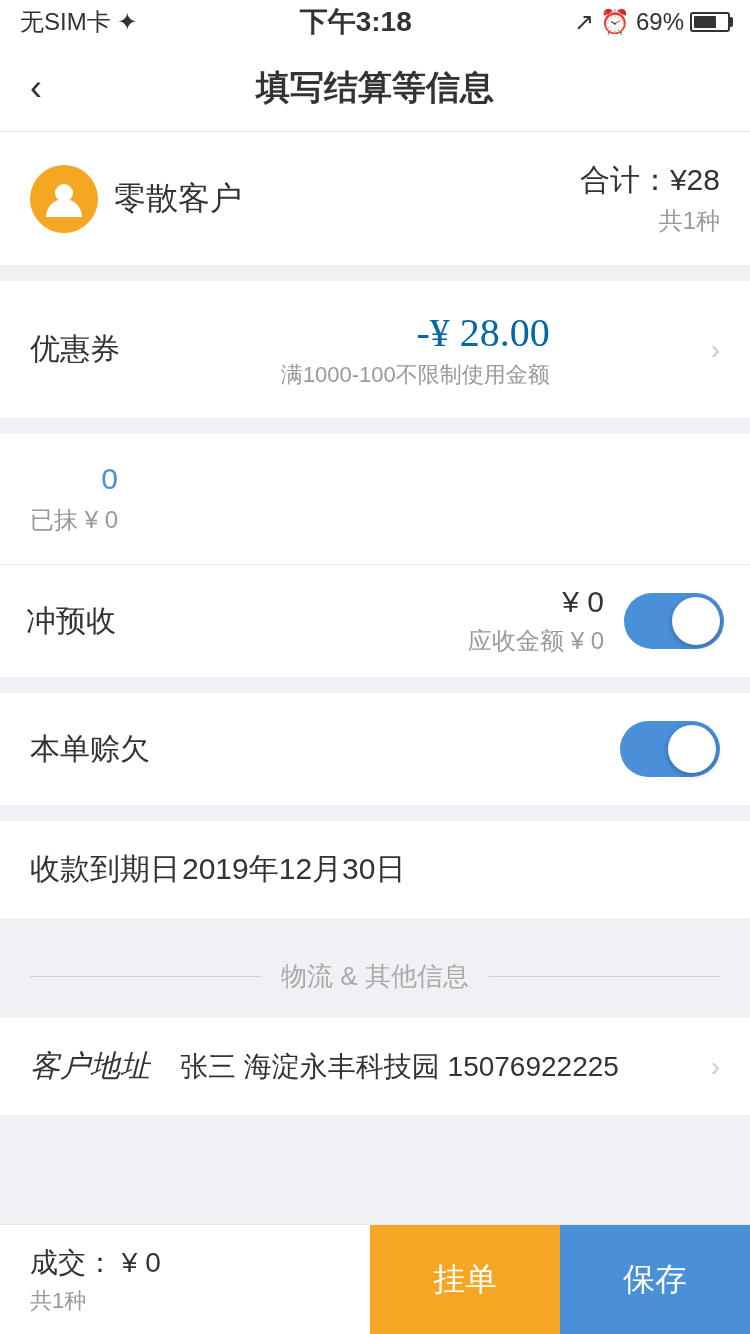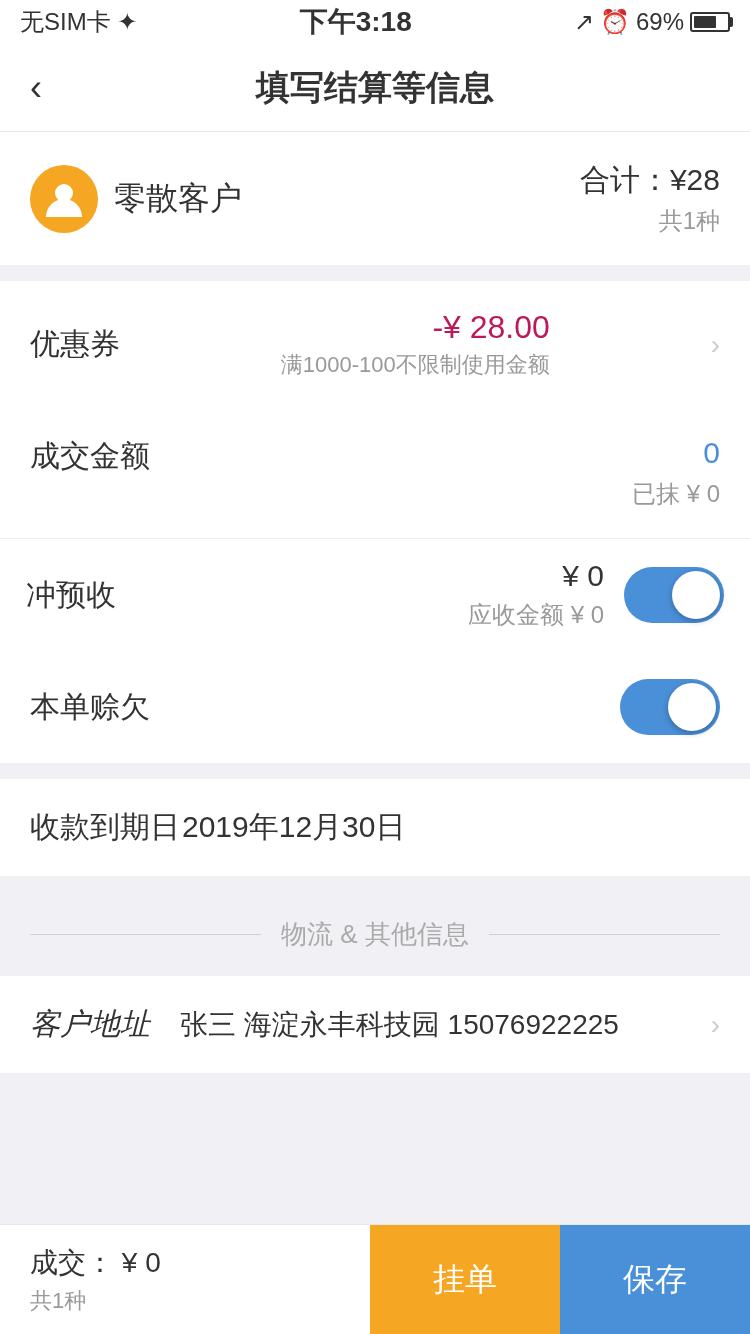--- a/index.html
+++ b/index.html
@@ -68,20 +68,21 @@
     }
 
     
     .content {
       padding-bottom: 120px;
     }
 
     
     .card {
       background: #fff;
+      margin-bottom: 16px;
     }
 
     
     .customer-row {
       display: flex;
       align-items: center;
       justify-content: space-between;
       padding: 28px 30px;
       background: #fff;
       margin-bottom: 16px;
@@ -134,23 +135,24 @@
       color: #333;
     }
     .row-value-blue {
       font-size: 30px;
       color: #4a90d9;
     }
     .row-value-discount {
       text-align: right;
     }
     .discount-amount {
-      font-size: 32px;
-      color: #be185d;
+      font-size: 40px;
+      color: #0369a1;
       font-weight: 500;
+      font-family: Liberation Serif, serif;
     }
     .discount-desc {
       font-size: 22px;
       color: #999;
       margin-top: 4px;
     }
     .chevron-right {
       color: #ccc;
       font-size: 28px;
     }
@@ -411,21 +413,20 @@
         <div class="discount-amount">-¥ 28.00</div>
         <div class="discount-desc">满1000-100不限制使用金额</div>
       </div>
       <span class="chevron-right">›</span>
     </div>
   </div>
 
   <div class="card">
 
     <div class="amount-row">
-      <span class="row-label">成交金额</span>
       <div class="amount-right-block">
         <div class="amount-top-row">
           <span class="row-value-blue">0</span>
         </div>
         <span class="already-deducted">已抹  ¥ 0</span>
       </div>
     </div>
 
     <div class="chongyu-row">
       <span class="row-label">冲预收</span>

